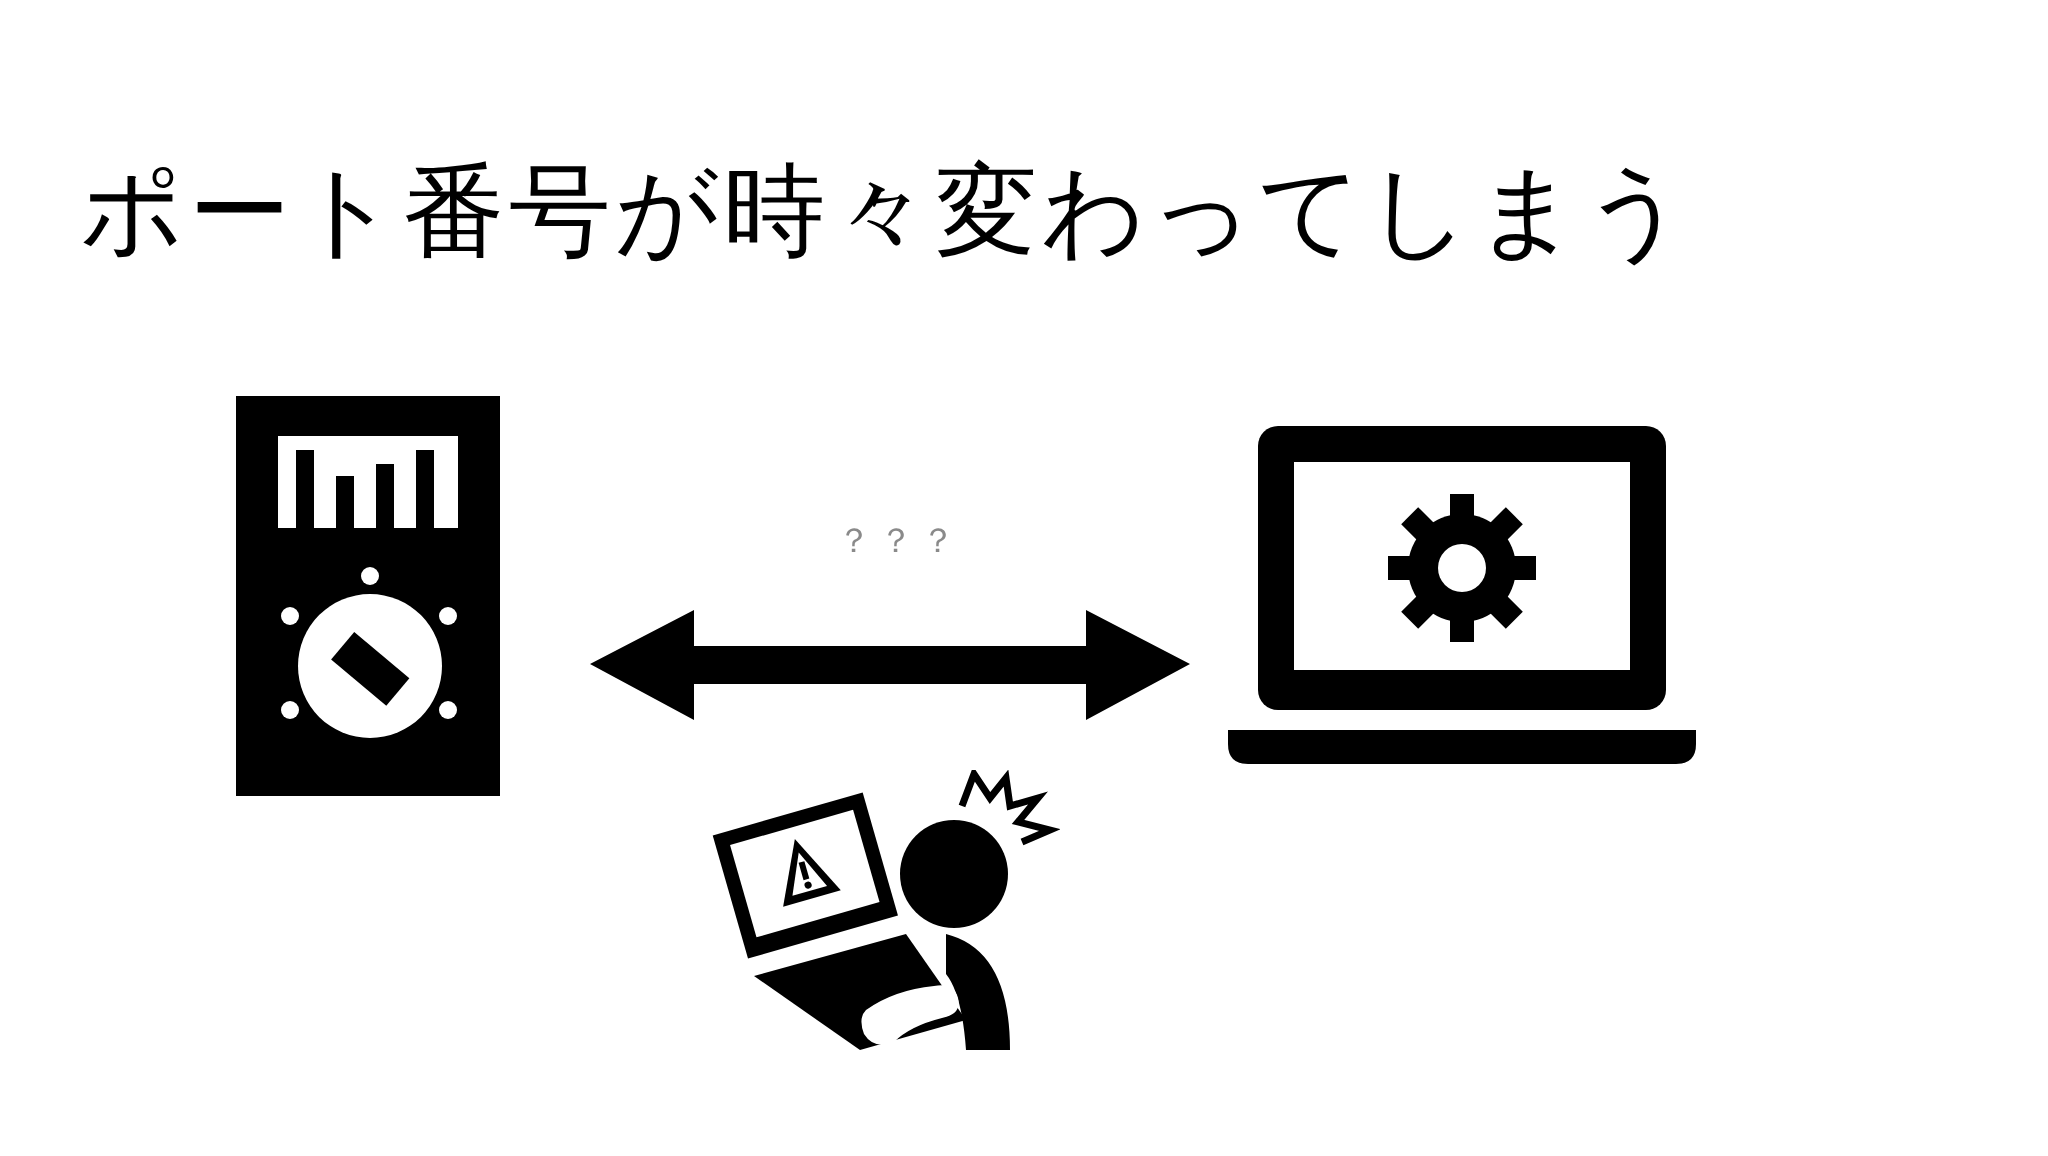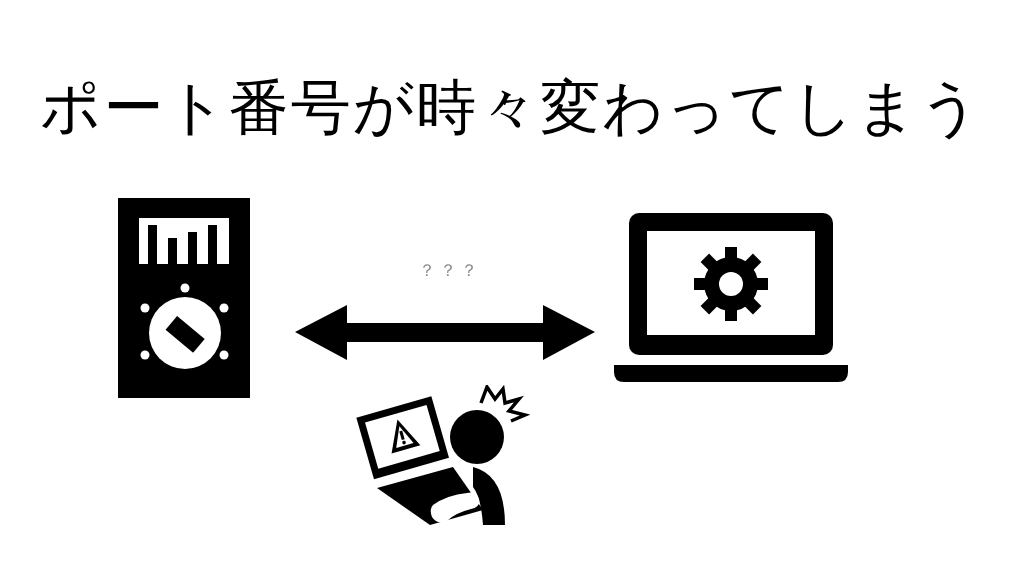--- a/index.html
+++ b/index.html
@@ -1,17 +1,17 @@
 <!DOCTYPE html>
 <html><head>
   <meta charset="utf-8">
   <style>
     html, body { margin: 0; padding: 0; background: #ffffff; }
     body { width: 1024px; height: 578px; position: relative; overflow: hidden; font-family: "DejaVu Sans", sans-serif; }
-    .title { position: absolute; left: 40px; top: 72px; width: 960px; font-size: 60px; color: #000; letter-spacing: 2px; white-space: nowrap; line-height: 70px; }
+    .title { position: absolute; left: 40px; top: 72px; width: 960px; font-size: 51px; color: #000; letter-spacing: 2px; white-space: nowrap; line-height: 70px; }
     .qlabel { position: absolute; left: 405px; top: 259px; width: 90px; text-align: center; font-size: 17px; color: #8a8a8a; letter-spacing: 4px; }
     svg { position: absolute; }
   </style>
 </head>
 <body>
 
 <div class="title">ポート番号が時々変わってしまう</div>
 
 <svg style="left:118px;top:198px" width="132" height="200" viewBox="0 0 132 200">
   <rect x="0" y="0" width="132" height="200" fill="#000"></rect>

